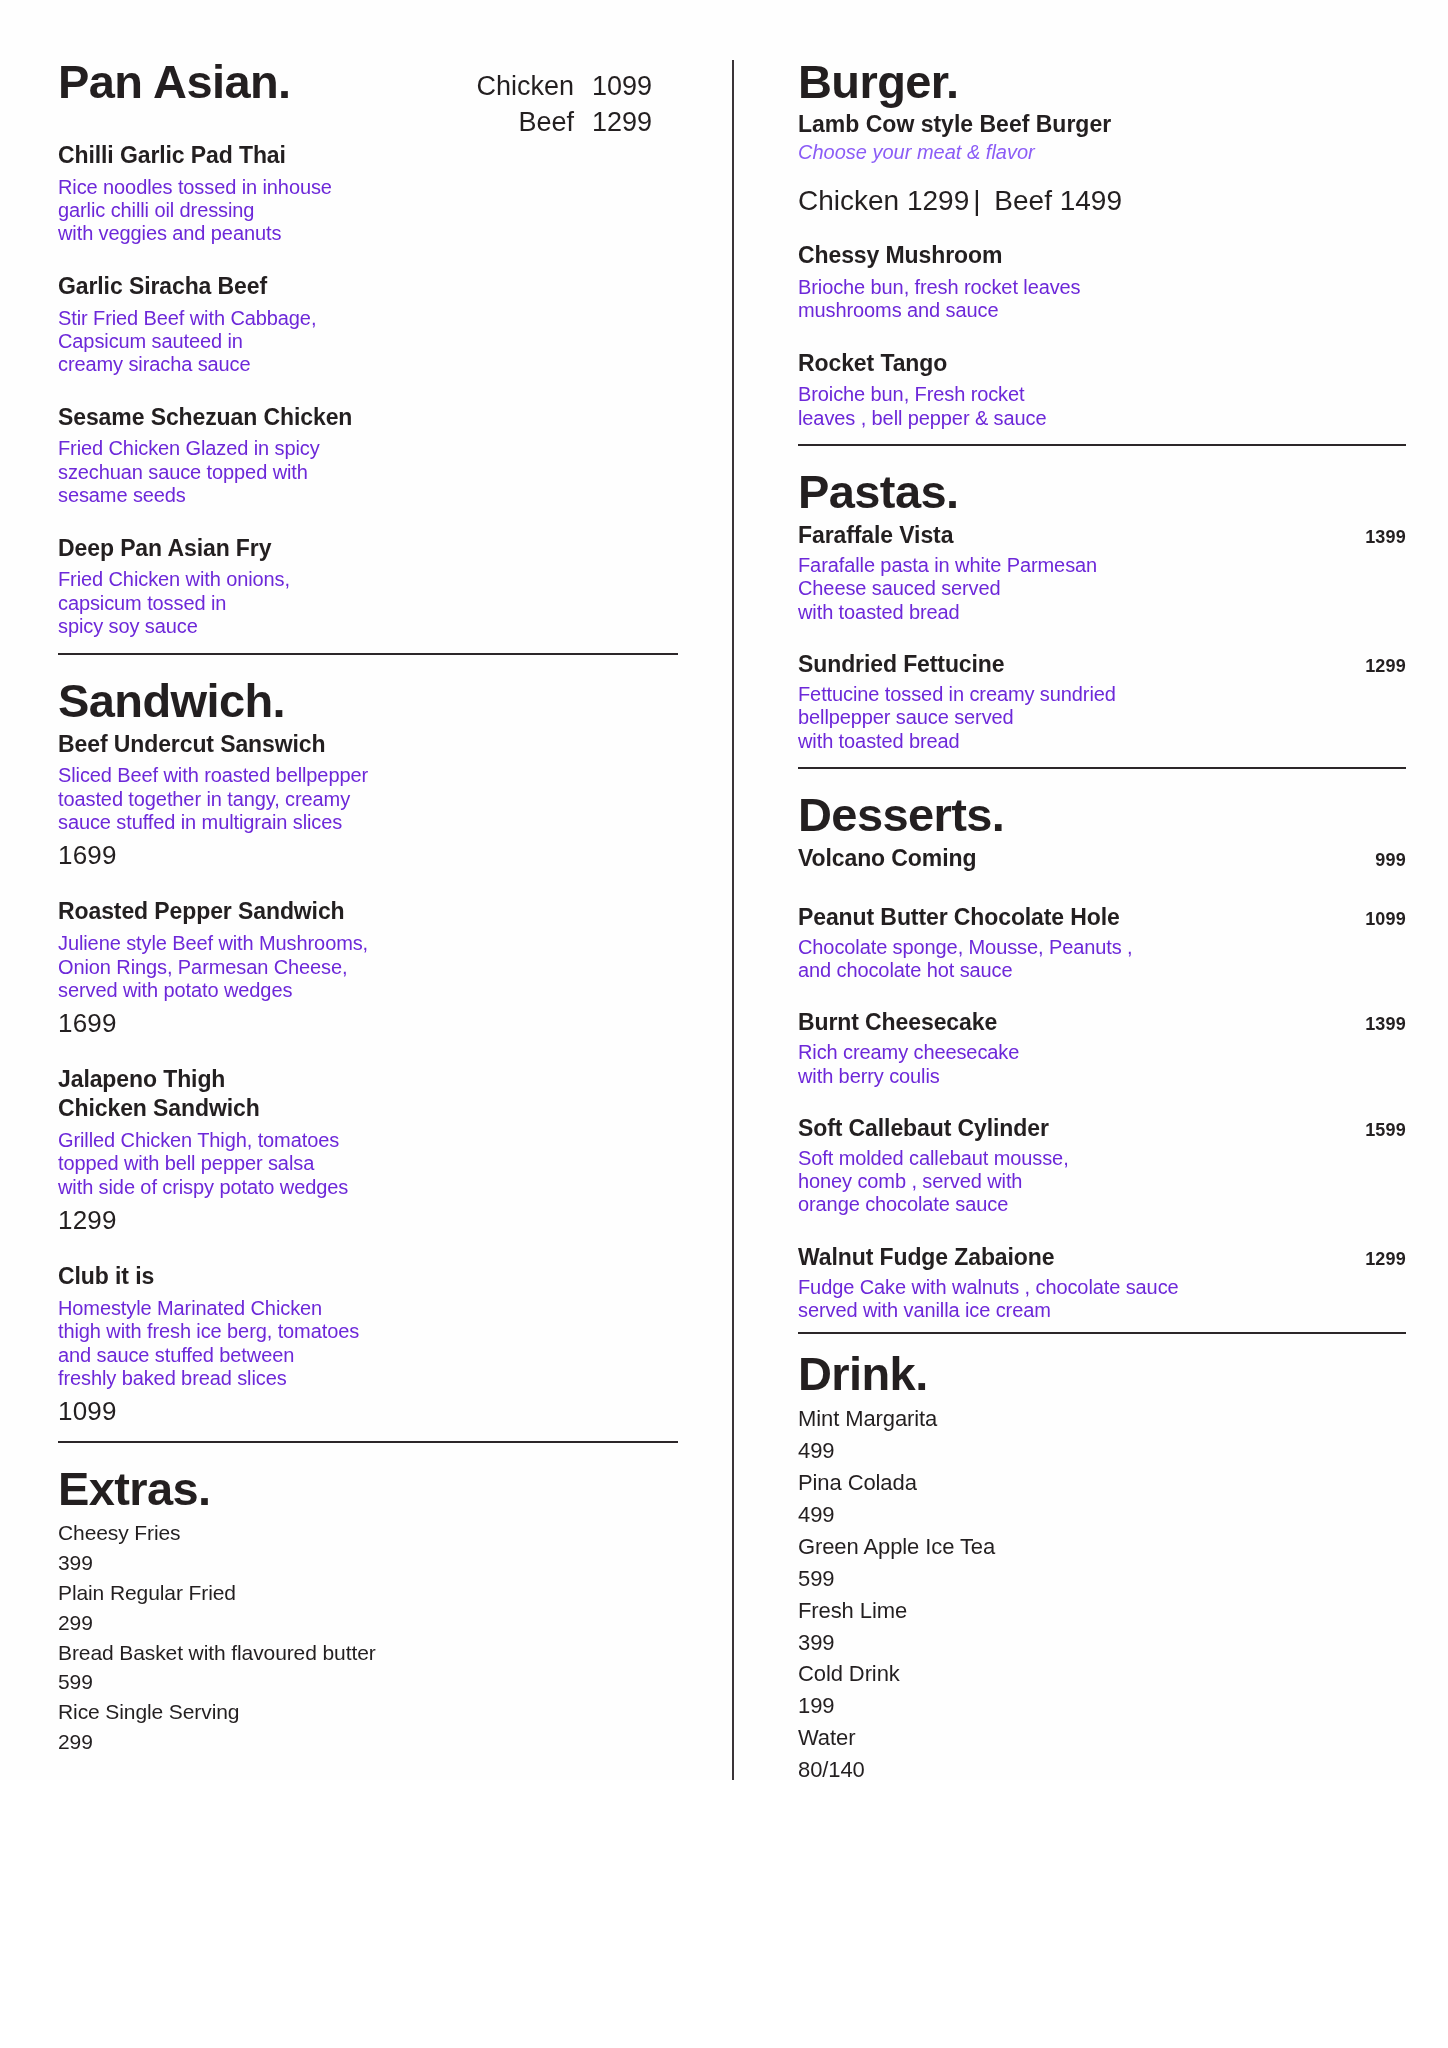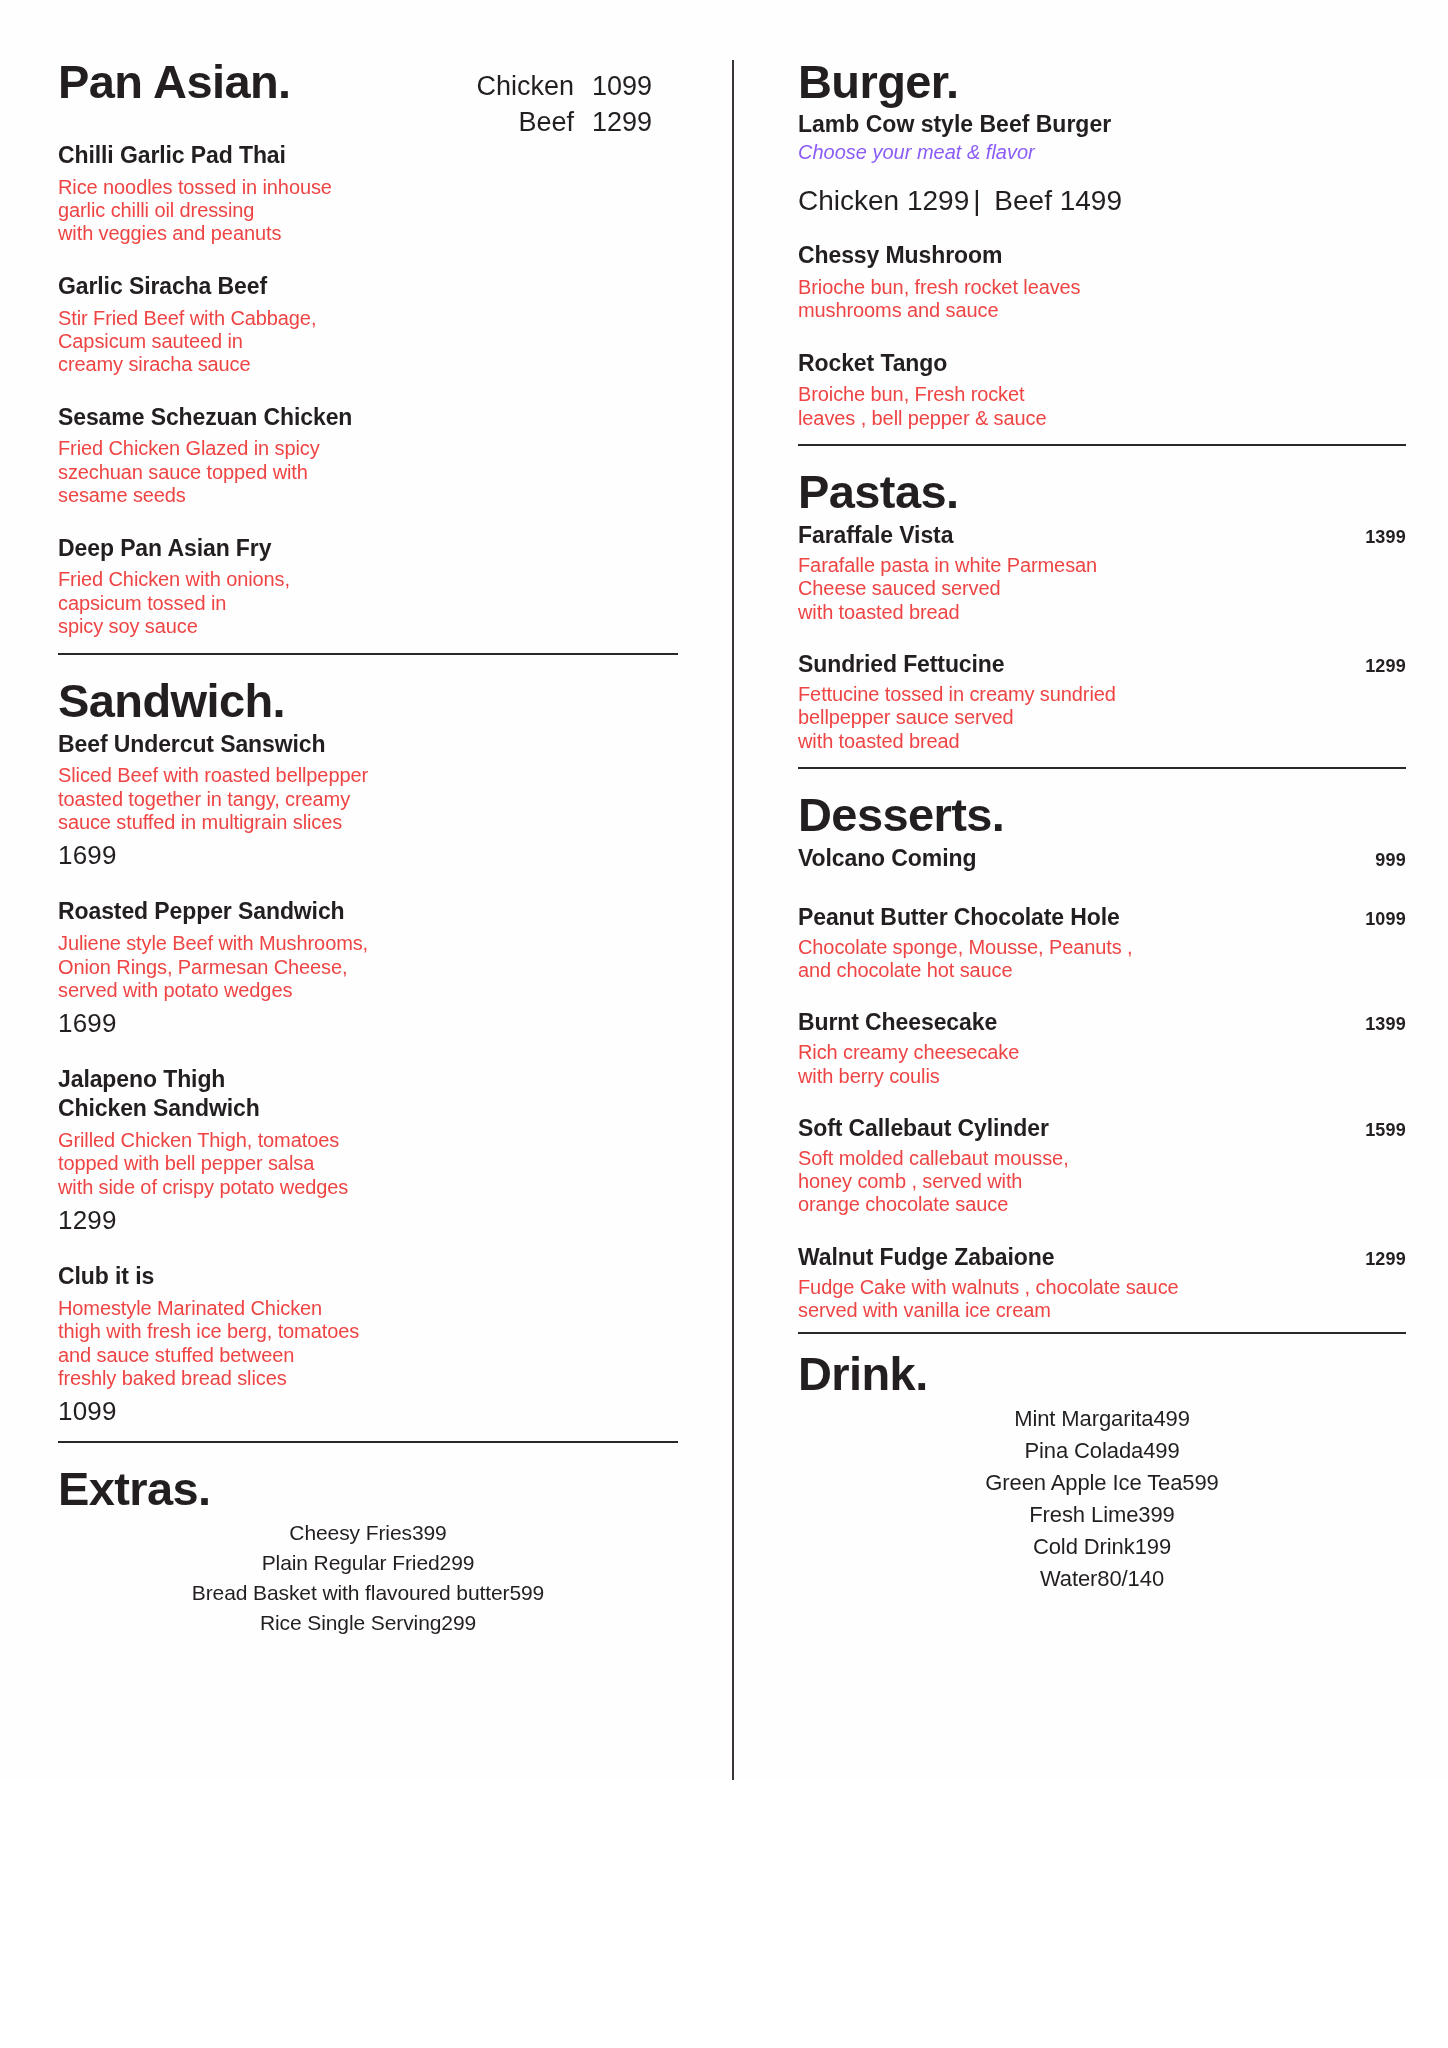--- a/index.html
+++ b/index.html
@@ -53,21 +53,21 @@
     font-weight: 700;
     line-height: 1.25;
     margin: 0 0 6px 0;
     letter-spacing: -0.1px;
   }
   .item-desc {
     font-size: 20px;
     font-weight: 300;
     line-height: 1.17;
     margin: 0;
-    color: #ef4444;
+    color: #6d28d9;
     letter-spacing: -0.1px;
   }
   .item-price-block {
     font-size: 26px;
     font-weight: 300;
     margin-top: 6px;
     letter-spacing: 0.2px;
   }
 
   
@@ -131,20 +131,21 @@
   
   .price-list { margin-top: 4px; }
   .price-list-row {
     display: flex;
     justify-content: center;
     align-items: baseline;
     font-size: 21px;
     font-weight: 300;
     line-height: 1.42;
     letter-spacing: -0.1px;
+    flex-direction: column;
   }
   .price-list-row .pl-price { font-weight: 300; white-space: nowrap; }
 
   .drink-list .price-list-row { font-size: 22px; line-height: 1.45; }
 
   .sub-title {
     font-size: 23px;
     font-weight: 700;
     margin: 0;
     line-height: 1.2;

